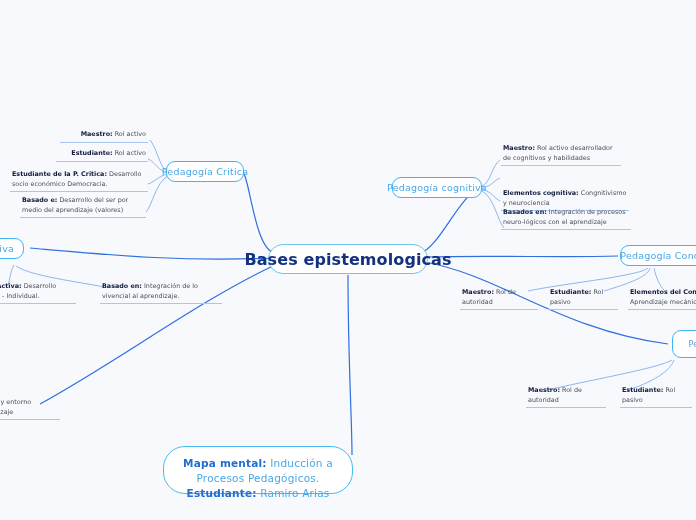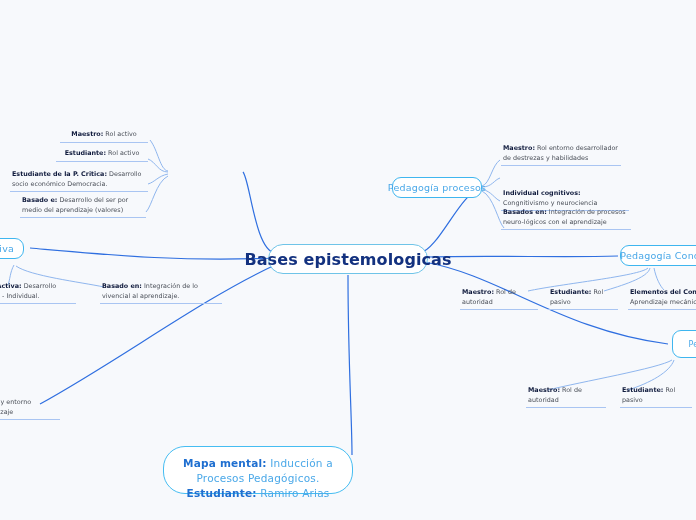--- a/index.html
+++ b/index.html
@@ -69,21 +69,21 @@
     font-size: 6.4px;
     line-height: 1.5;
     color: #4a4f58;
     border-bottom: 1.3px solid #a9c5f2;
     padding: 0 2px 2px 2px;
   }
   .leaf b {
     color: #101b3d;
     font-weight: bold;
   }
-  .leaf.right-align { text-align: center; }
+  .leaf.right-align { text-align: right; }
 </style>
 </head>
 <body>
 
 <div id="canvas">
 
   <svg class="links" viewBox="0 0 696 520">
 
     <path d="M275,253 C255,250 250,180 243,172" fill="none" stroke="#2f6fe0" stroke-width="1.2"></path>
     <path d="M275,258 C180,262 110,255 30,248" fill="none" stroke="#2f6fe0" stroke-width="1.2"></path>
@@ -111,46 +111,49 @@
     <path d="M16,266 C30,276 80,282 104,287" fill="none" stroke="#8fb6ee" stroke-width="1"></path>
 
     <path d="M672,360 C660,368 580,382 548,390" fill="none" stroke="#8fb6ee" stroke-width="1"></path>
     <path d="M674,360 C670,372 650,383 628,390" fill="none" stroke="#8fb6ee" stroke-width="1"></path>
   </svg>
 
   <div class="node root" style="left:268px; top:244px; width:160px; height:30px;">
     <span>Bases epistemologicas</span>
   </div>
 
+  <div class="node" style="left:166px; top:161px; width:78px; height:21px;">
+    <span>Pedagogía Critica</span>
+  </div>
   <div class="leaf right-align" style="left:60px; top:130px; width:88px;">
     <b>Maestro:</b>
     <span>Rol activo</span>
   </div>
   <div class="leaf right-align" style="left:56px; top:149px; width:92px;">
     <b>Estudiante:</b>
     <span>Rol activo</span>
   </div>
   <div class="leaf" style="left:10px; top:170px; width:138px;">
     <b>Estudiante de la P. Critica:</b>
     <span>Desarrollo socio económico Democracia.</span>
   </div>
   <div class="leaf" style="left:20px; top:196px; width:126px;">
     <b>Basado e:</b>
     <span>Desarrollo del ser por medio del aprendizaje (valores)</span>
   </div>
 
   <div class="node" style="left:392px; top:177px; width:90px; height:21px;">
-    <span>Pedagogía procesos</span>
+    <span>Pedagogía cognitiva</span>
   </div>
   <div class="leaf" style="left:501px; top:144px; width:120px;">
     <b>Maestro:</b>
-    <span>Rol entorno desarrollador de destrezas y habilidades</span>
+    <span>Rol activo desarrollador de cognitivos y habilidades</span>
   </div>
   <div class="leaf" style="left:501px; top:189px; width:128px;">
-    <b>Individual cognitivos:</b>
+    <b>Elementos cognitiva:</b>
     <span>Congnitivismo y neurociencia</span>
   </div>
   <div class="leaf" style="left:501px; top:208px; width:130px;">
     <b>Basados en:</b>
     <span>Integración de procesos neuro-lógicos con el aprendizaje</span>
   </div>
 
   <div class="node" style="left:620px; top:245px; width:96px; height:21px;">
     <span>Pedagogía Conduct</span>
   </div>

